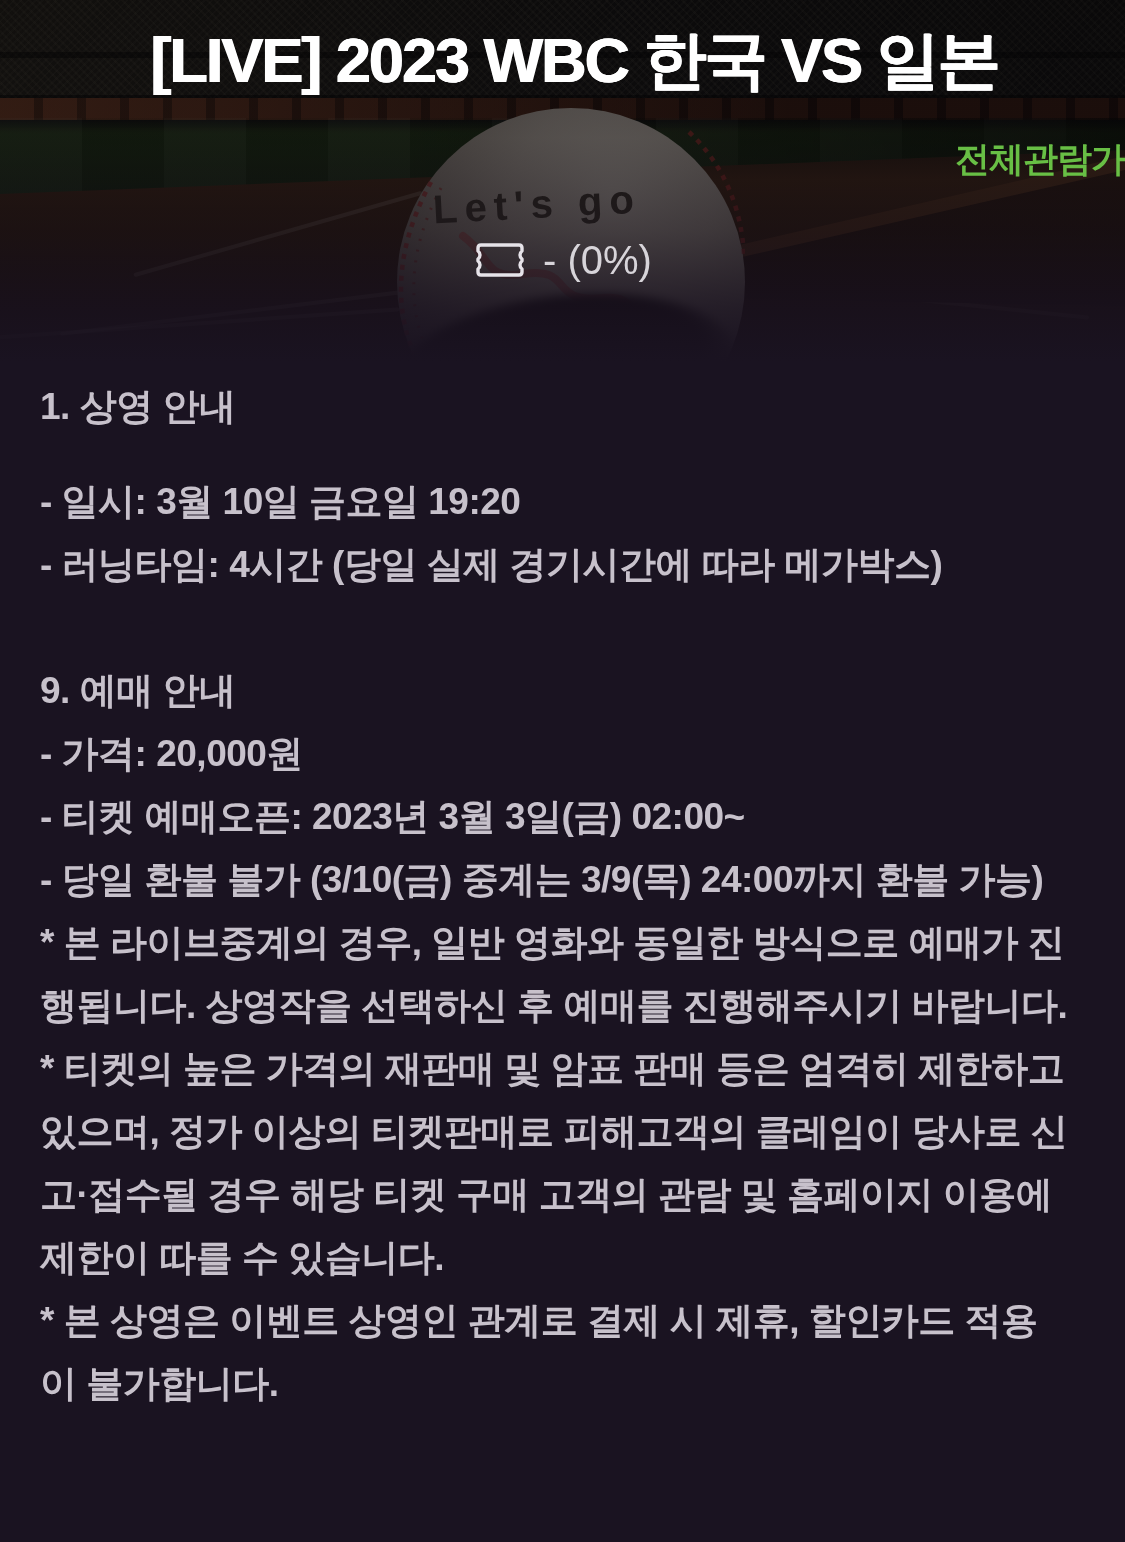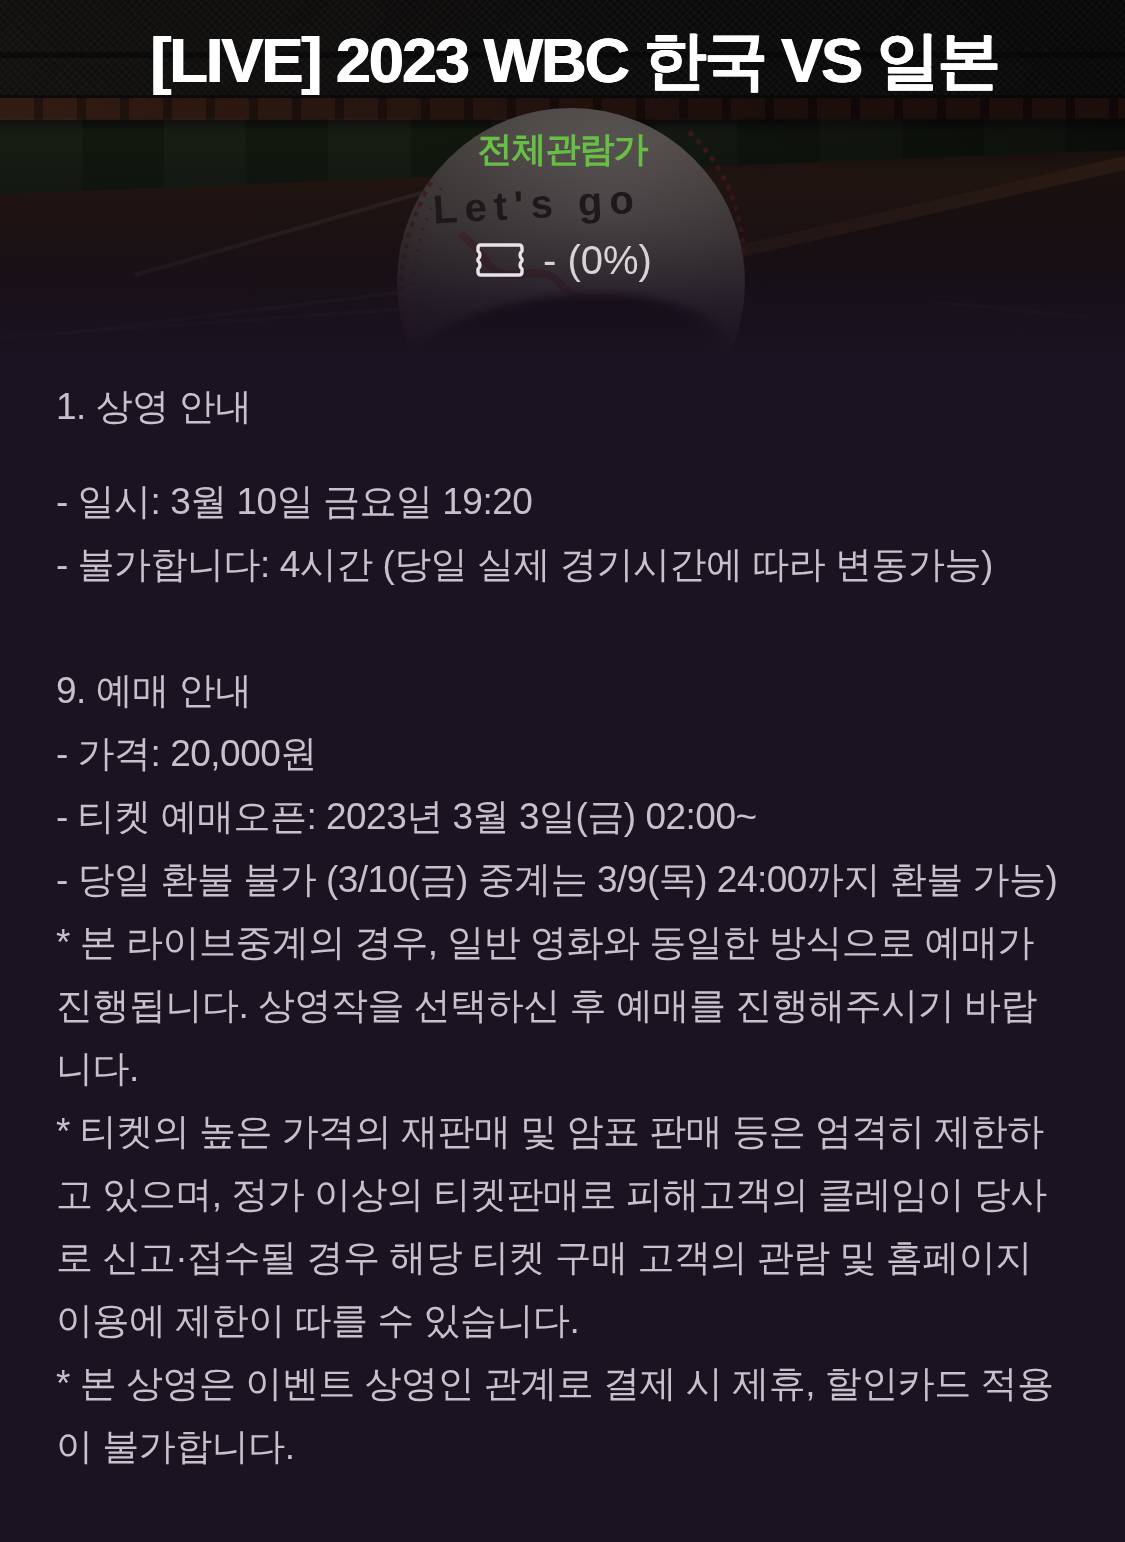--- a/index.html
+++ b/index.html
@@ -83,33 +83,33 @@
       #1a1321 100%);
   }
   
   .hero-content{position:absolute;inset:0;z-index:9;text-align:center;}
   .event-title{
     margin:12px;position:absolute;left:0;top:12px;width:100%;
     font-size:63px;line-height:1.15;font-weight:700;color:#ffffff;letter-spacing:-2px;
     text-shadow:.6px 0 0 #fff, -.6px 0 0 #fff;
   }
   .rating-badge{
-    position:absolute;left:0;top:126px;width:100%;
-    font-size:35px;font-weight:700;color:#68bf45;letter-spacing:-1px;
+    position:absolute;left:0;top:136px;width:100%;
+    font-size:35px;font-weight:700;color:#68bf45;letter-spacing:-1px;text-align:right;
   }
   .stat-row{
     position:absolute;left:0;top:234px;width:100%;height:52px;
     display:flex;align-items:center;justify-content:center;gap:16px;
   }
   .ticket-icon{display:block;}
   .stat-text{font-size:40px;font-weight:400;color:#d7d4d9;letter-spacing:0;}
   
   .info{
-    position:relative;padding:13px 56px 0 56px;
-    color:#c7c1cb;font-size:37px;line-height:63px;font-weight:400;
+    position:relative;padding:13px 56px 0 40px;
+    color:#c7c1cb;font-size:37px;line-height:63px;font-weight:700;
     letter-spacing:-0.5px;overflow-wrap:break-word;
   }
   .info p{margin:0;}
   .sec1-heading{margin-bottom:32px !important;}
   .sec2-heading{margin-top:63px !important;}
 </style>
 </head>
 <body>
 
 <div class="page">
@@ -150,21 +150,21 @@
           <path d="M8 5 H46 Q49 5 49 8 V11 A5 5 0 0 0 49 19 V21 A5 5 0 0 0 49 29 V32 Q49 35 46 35 H8 Q5 35 5 32 V29 A5 5 0 0 0 5 21 V19 A5 5 0 0 0 5 11 V8 Q5 5 8 5 Z" fill="none" stroke="#e6e3e9" stroke-width="3.4" stroke-linejoin="round"></path>
         </svg>
         <span class="stat-text">- (0%)</span>
       </div>
     </div>
   </header>
 
   <main class="info">
     <p class="sec1-heading">1. 상영 안내</p>
     <p>- 일시: 3월 10일 금요일 19:20</p>
-    <p>- 불가합니다: 4시간 (당일 실제 경기시간에 따라 변동가능)</p>
+    <p>- 러닝타임: 4시간 (당일 실제 경기시간에 따라 메가박스)</p>
 
     <p class="sec2-heading">9. 예매 안내</p>
     <p>- 가격: 20,000원</p>
     <p>- 티켓 예매오픈: 2023년 3월 3일(금) 02:00~</p>
     <p>- 당일 환불 불가 (3/10(금) 중계는 3/9(목) 24:00까지 환불 가능)</p>
     <p>* 본 라이브중계의 경우, 일반 영화와 동일한 방식으로 예매가 진행됩니다. 상영작을 선택하신 후 예매를 진행해주시기 바랍니다.</p>
     <p>* 티켓의 높은 가격의 재판매 및 암표 판매 등은 엄격히 제한하고 있으며, 정가 이상의 티켓판매로 피해고객의 클레임이 당사로 신고·접수될 경우 해당 티켓 구매 고객의 관람 및 홈페이지 이용에 제한이 따를 수 있습니다.</p>
     <p>* 본 상영은 이벤트 상영인 관계로 결제 시 제휴, 할인카드 적용이 불가합니다.</p>
   </main>
 

